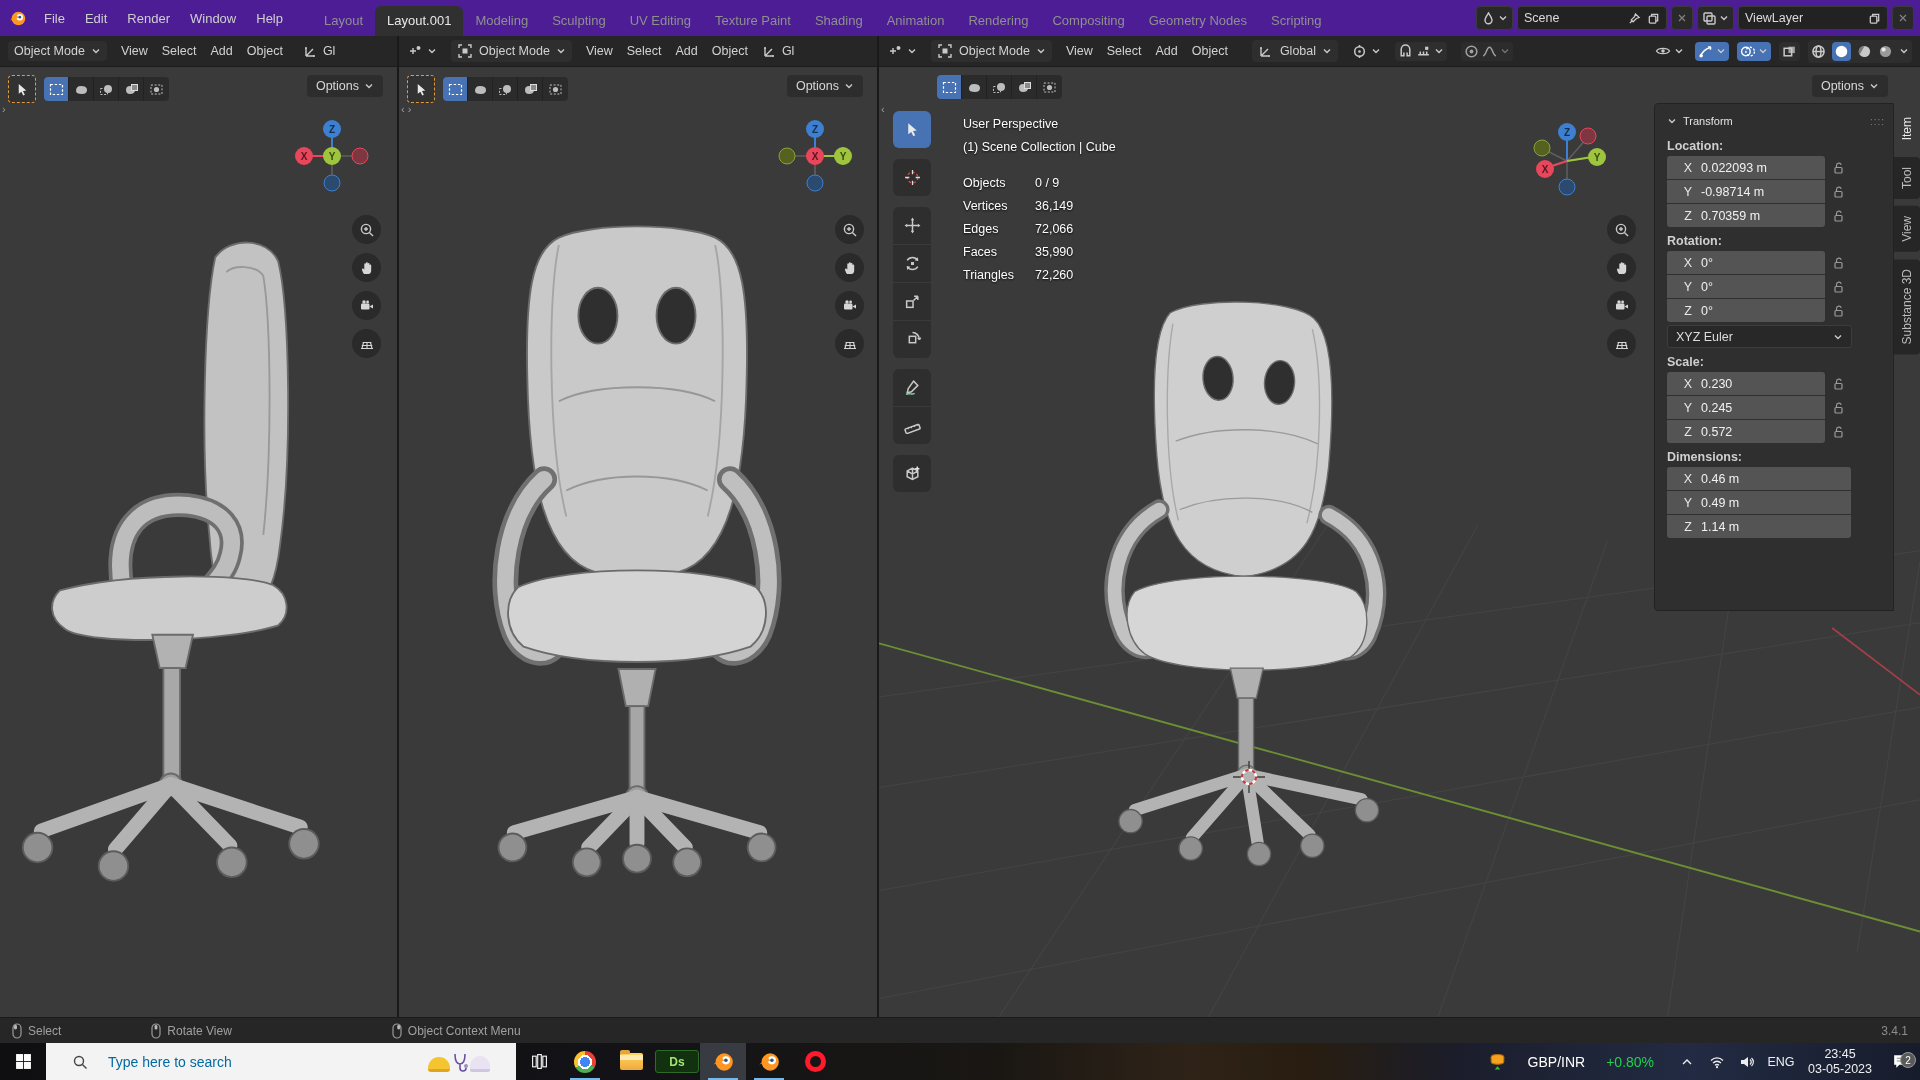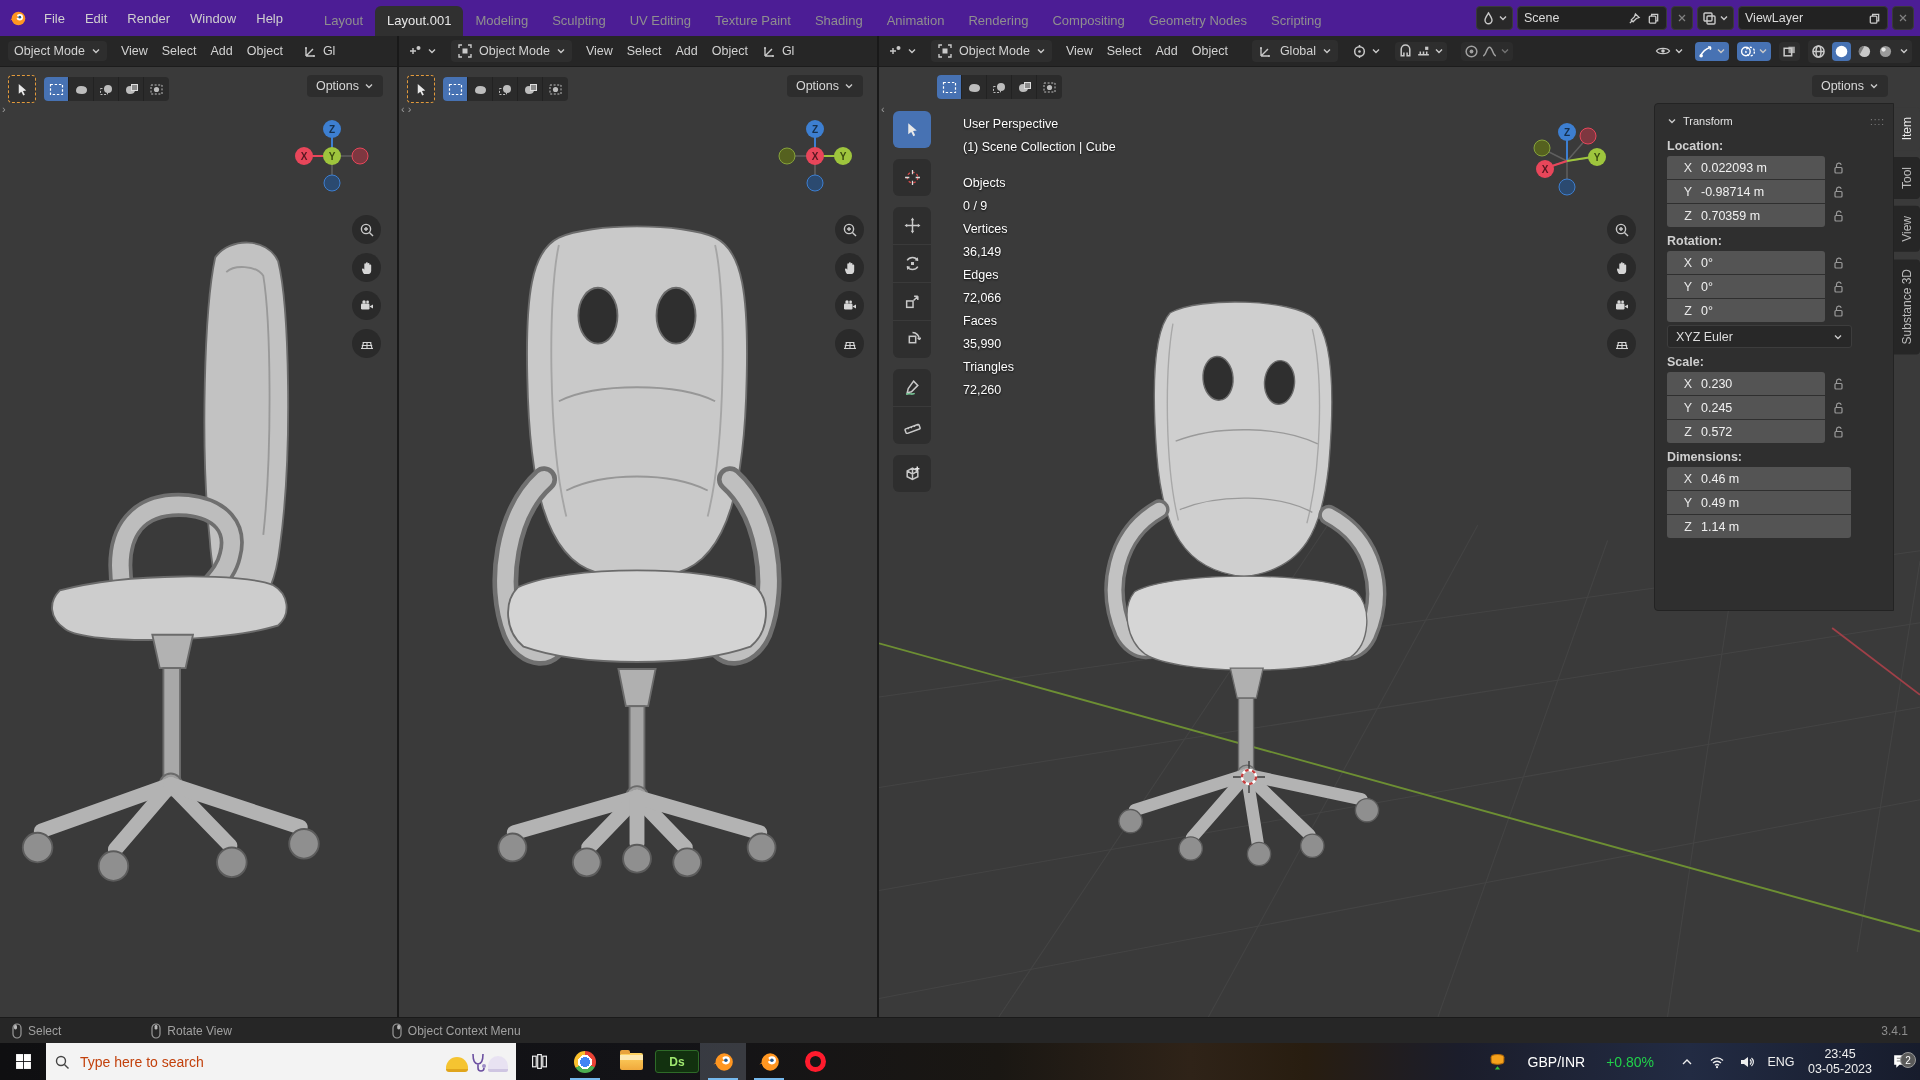--- a/index.html
+++ b/index.html
@@ -66,21 +66,21 @@
   .vtoolbar { position:absolute; left:14px; top:44px; width:38px; display:flex; flex-direction:column; }
   .vtool { width:38px; height:37px; background:#2e2e2e; display:flex; align-items:center; justify-content:center; margin-bottom:1px; }
   .vtool.on { background:#4772b3; }
   .vtool.r4t { border-radius:6px 6px 0 0; } .vtool.r4b { border-radius:0 0 6px 6px; }
   .vtool.solo { border-radius:6px; }
   .tgap { height:10px; }
 
   
   .stats { position:absolute; left:84px; top:46px; color:#fdfdfd; font-size:12.5px;
     text-shadow:0 1px 2px rgba(0,0,0,.8); line-height:23px; }
-  .stats .srow { display:flex;flex-direction:column; } .stats .sl { width:72px; } .stats .gap { height:13px; }
+  .stats .srow { display:flex; } .stats .sl { width:72px; } .stats .gap { height:13px; }
 
   
   .npanel { position:absolute; top:36px; right:26px; width:240px; height:508px; background:#2f2f2f;
     border:1px solid #232323; border-radius:4px 0 0 4px; color:#d8d8d8; font-size:12.5px; padding:6px 8px 0 12px; }
   .np-head { display:flex; align-items:center; gap:6px; height:22px; color:#e3e3e3; }
   .np-grip { margin-left:auto; color:#808080; letter-spacing:1px; font-size:10px; }
   .np-label { margin:7px 0 3px; color:#cfcfcf;font-weight:bold; }
   .frow { display:flex; align-items:center; margin-bottom:1px; }
   .ffield { width:158px; height:23px; background:#545454; display:flex; align-items:center;
     padding:0 8px; color:#f1f1f1; }
@@ -103,21 +103,21 @@
   
   .statusbar { height:26px; background:#262626; border-top:1px solid #1a1a1a; display:flex; align-items:center;
     color:#a0a0a0; font-size:12px; padding:0 12px; flex:none; }
   .sb-item { display:flex; align-items:center; gap:6px; }
   .sb-ver { margin-left:auto; color:#8d8d8d; }
 
   
   .taskbar { height:37px; flex:none; display:flex; align-items:stretch;
     background:linear-gradient(90deg,#0f0f11 0%,#131317 34%,#1a1713 52%,#2f2318 62%,#281d10 68%,#1b1d2b 76%,#222b43 88%,#171c2c 100%); }
   .tb-start { width:46px; display:flex; align-items:center; justify-content:center; }
-  .searchbox { width:470px; background:#f3f3f3; display:flex; align-items:center; gap:10px; padding:0 8px; color:#c2410c; font-size:14px; }
+  .searchbox { width:470px; background:#f3f3f3; display:flex; align-items:center; gap:20px; padding:0 26px; color:#0369a1; font-size:14px; }
   .doodles { margin-left:auto; display:flex; align-items:flex-end; gap:2px; }
   .tb-app { width:46px; display:flex; align-items:center; justify-content:center; position:relative; }
   .tb-app.running::after { content:""; position:absolute; bottom:0; left:8px; right:8px; height:2px; background:#76b9ed; }
   .tb-app.active { background:rgba(150,160,180,.28); }
   .tray { margin-left:auto; display:flex; align-items:center; color:#eee; font-size:12px; }
   .ticker { display:flex; align-items:center; gap:21px; margin-right:18px; font-size:14px; color:#fff; }
   .tray-ic { width:30px; display:flex; justify-content:center; align-items:center; }
   .clock { text-align:center; line-height:15px; margin:0 8px; font-size:12.5px; }
   .notif { width:40px; display:flex; align-items:center; justify-content:center; position:relative; }
 

